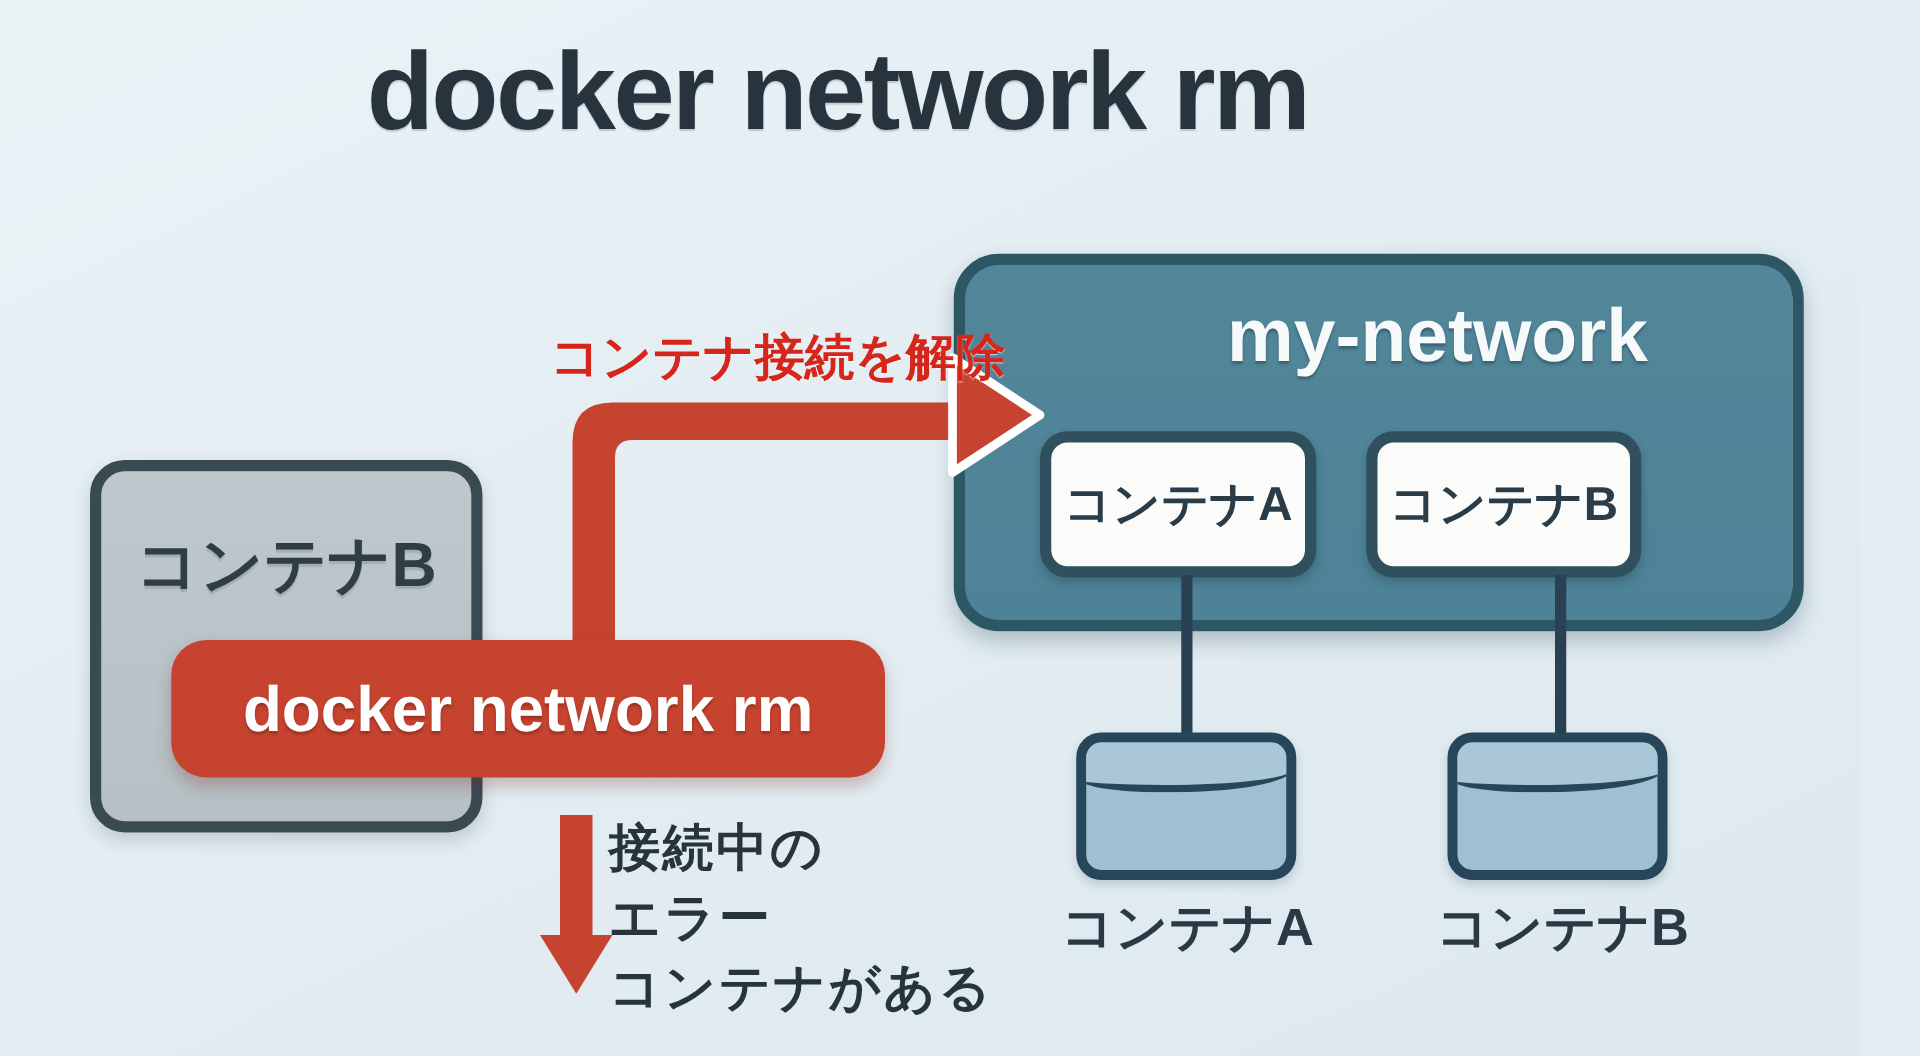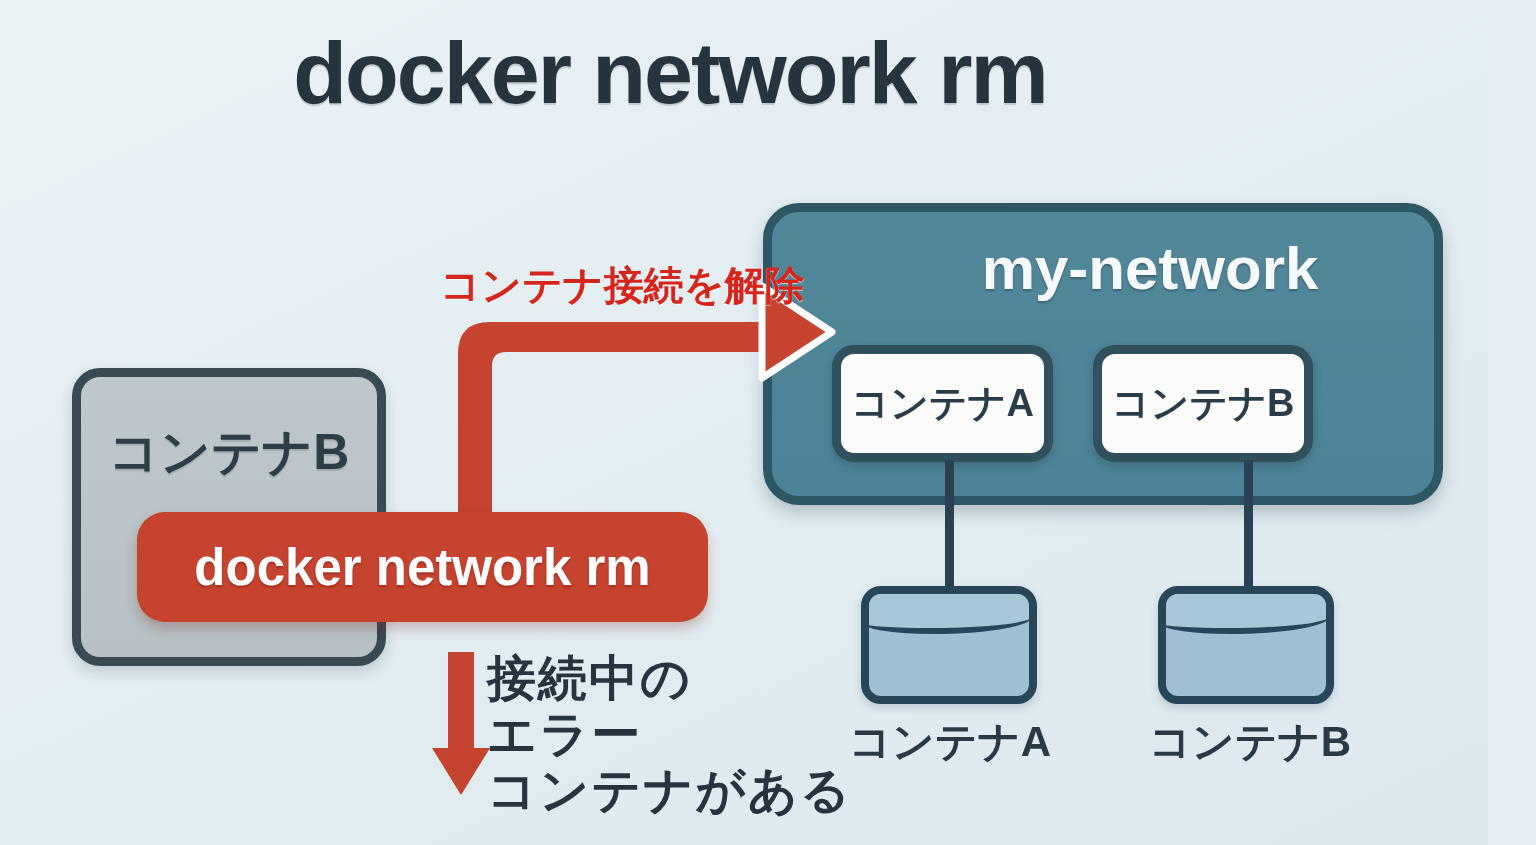--- a/index.html
+++ b/index.html
@@ -124,21 +124,21 @@
     text-align:center;
     font-size:42px;font-weight:bold;color:#2a3944;
     z-index:3;
   }
   .label-a{left:840px;}
   .label-b{left:1140px;}
   
   .down-arrow{position:absolute;left:420px;top:640px;z-index:4;}
   .error-note{
     position:absolute;left:487px;top:650px;
-    font-size:49px;font-weight:bold;color:var(--ink,#27343e);
+    font-size:41px;font-weight:bold;color:var(--ink,#27343e);
     line-height:56px;letter-spacing:2px;
     z-index:4;
   }
 </style>
 </head>
 <body>
 
 <div id="stage">
 
   <h1 class="page-title">docker network rm</h1>

